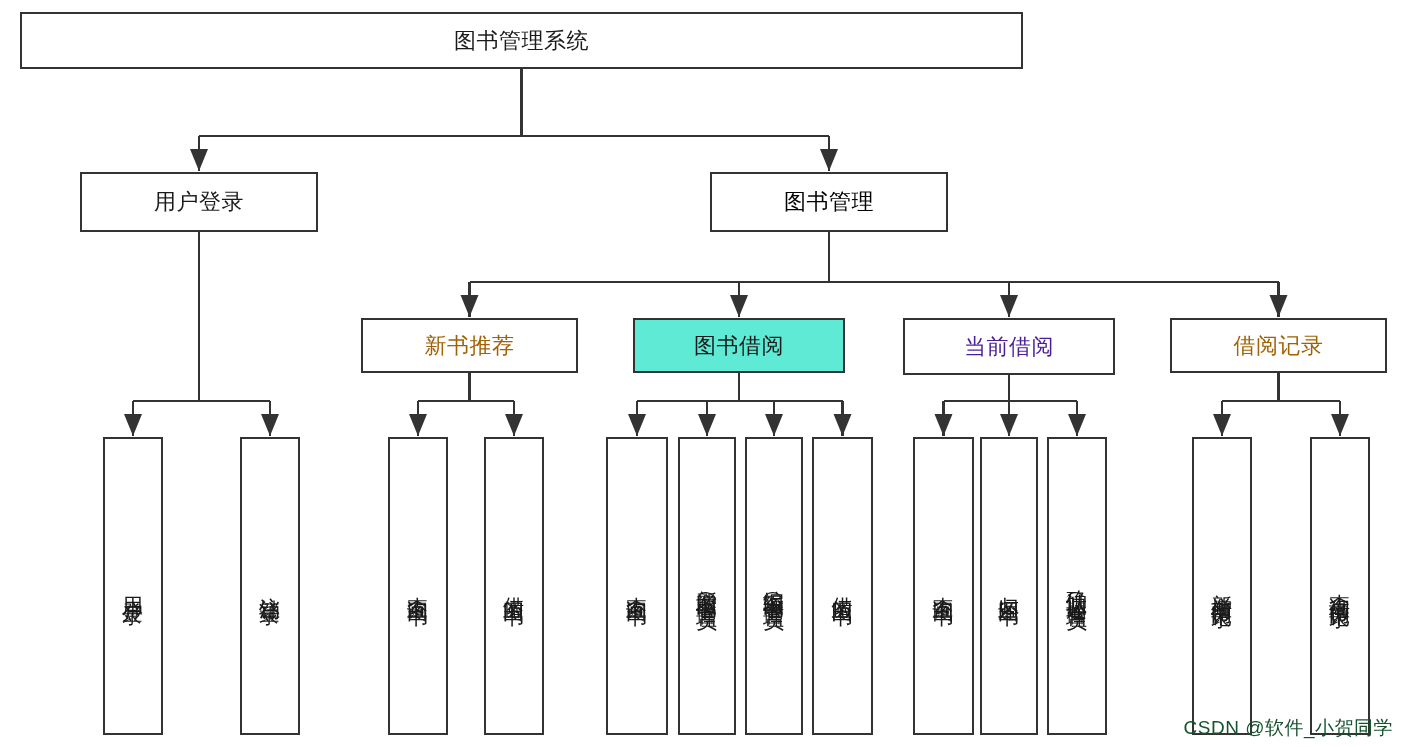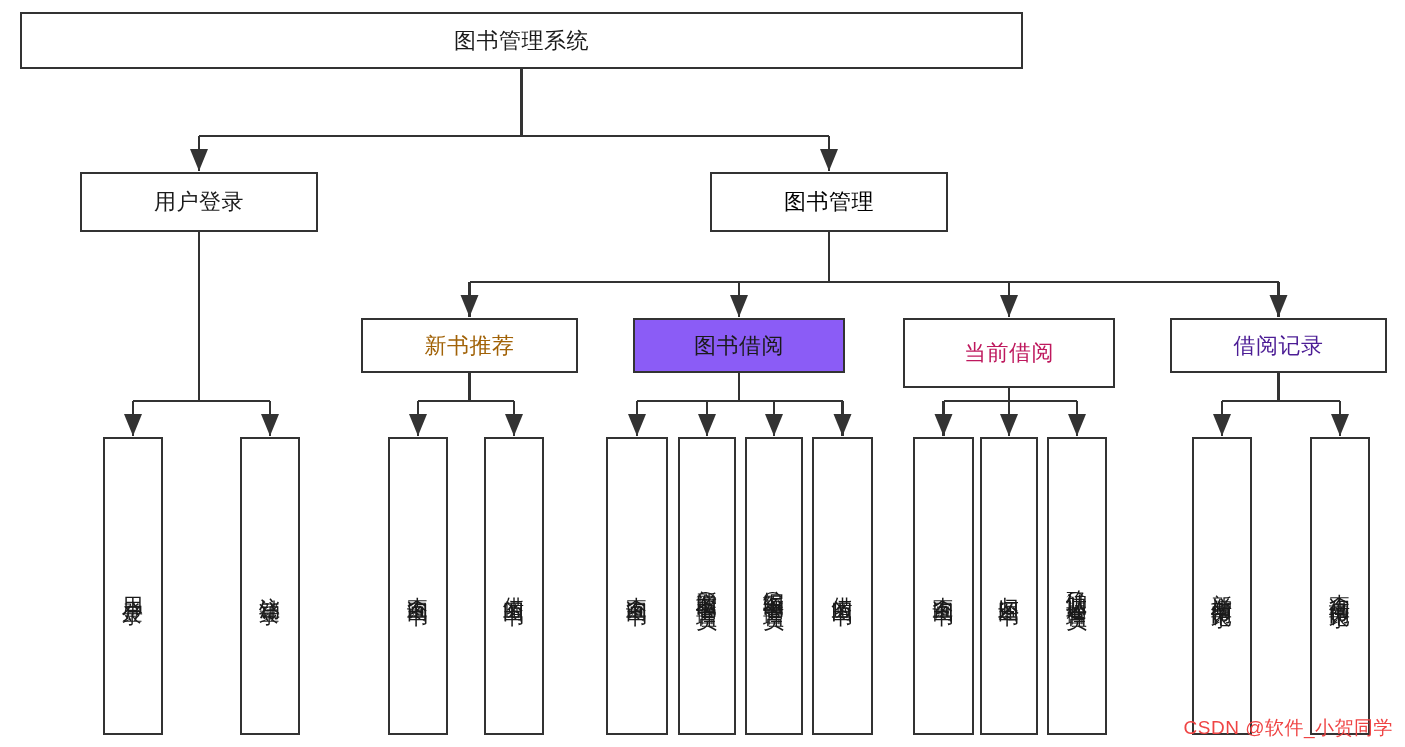--- a/index.html
+++ b/index.html
@@ -55,21 +55,21 @@
     text-orientation: upright;
     font-size: 21px;
     letter-spacing: 3px;
     line-height: 1;
   }
   #watermark {
     position: absolute;
     right: 12px;
     bottom: 6px;
     font-size: 19px;
-    color: #ef4444;
+    color: #14532d;
     letter-spacing: 0.5px;
     white-space: nowrap;
     user-select: none;
   }
 </style>
 </head>
 <body>
 
 <div id="canvas">
   <svg id="edges" viewBox="0 0 1405 747" xmlns="http://www.w3.org/2000/svg">
@@ -132,27 +132,27 @@
       </div>
       <div class="node horizontal" style="left: 80px; top: 172px; width: 238px; height: 60px; border-color: rgb(51, 51, 51); background: rgb(255, 255, 255); color: rgb(26, 26, 26);">
         <span class="node-label">用户登录</span>
       </div>
       <div class="node horizontal" style="left: 710px; top: 172px; width: 238px; height: 60px; border-color: rgb(51, 51, 51); background: rgb(255, 255, 255); color: #000000;">
         <span class="node-label">图书管理</span>
       </div>
       <div class="node horizontal" style="left: 361px; top: 318px; width: 217px; height: 55px; border-color: rgb(51, 51, 51); background: rgb(255, 255, 255); color: #a16207;">
         <span class="node-label">新书推荐</span>
       </div>
-      <div class="node horizontal" style="left: 633px; top: 318px; width: 212px; height: 55px; border-color: rgb(51, 51, 51); background: #8b5cf6; color: rgb(26, 26, 26);">
+      <div class="node horizontal" style="left: 633px; top: 318px; width: 212px; height: 55px; border-color: rgb(51, 51, 51); background: #5eead4; color: rgb(26, 26, 26);">
         <span class="node-label">图书借阅</span>
       </div>
-      <div class="node horizontal" style="left: 903px; top: 318px; width: 212px; height: 70px; border-color: rgb(51, 51, 51); background: rgb(255, 255, 255); color: #be185d;">
+      <div class="node horizontal" style="left: 903px; top: 318px; width: 212px; height: 57px; border-color: rgb(51, 51, 51); background: rgb(255, 255, 255); color: #4c1d95;">
         <span class="node-label">当前借阅</span>
       </div>
-      <div class="node horizontal" style="left: 1170px; top: 318px; width: 217px; height: 55px; border-color: rgb(51, 51, 51); background: rgb(255, 255, 255); color: #4c1d95;">
+      <div class="node horizontal" style="left: 1170px; top: 318px; width: 217px; height: 55px; border-color: rgb(51, 51, 51); background: rgb(255, 255, 255); color: #a16207;">
         <span class="node-label">借阅记录</span>
       </div>
       <div class="node vertical" style="left: 103px; top: 437px; width: 60px; height: 298px; border-color: rgb(51, 51, 51); background: rgb(255, 255, 255); color: rgb(26, 26, 26);">
         <span class="node-label">用户登录</span>
       </div>
       <div class="node vertical" style="left: 240px; top: 437px; width: 60px; height: 298px; border-color: rgb(51, 51, 51); background: rgb(255, 255, 255); color: rgb(26, 26, 26);">
         <span class="node-label">注销登录</span>
       </div>
       <div class="node vertical" style="left: 388px; top: 437px; width: 60px; height: 298px; border-color: rgb(51, 51, 51); background: rgb(255, 255, 255); color: rgb(26, 26, 26);">
         <span class="node-label">查询图书</span>

